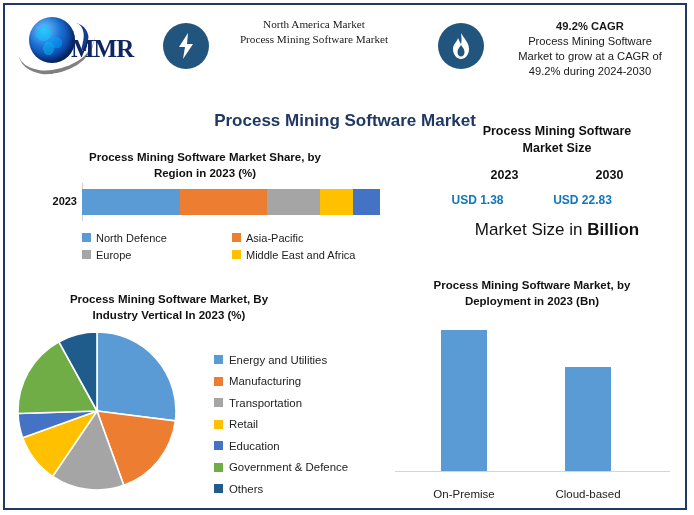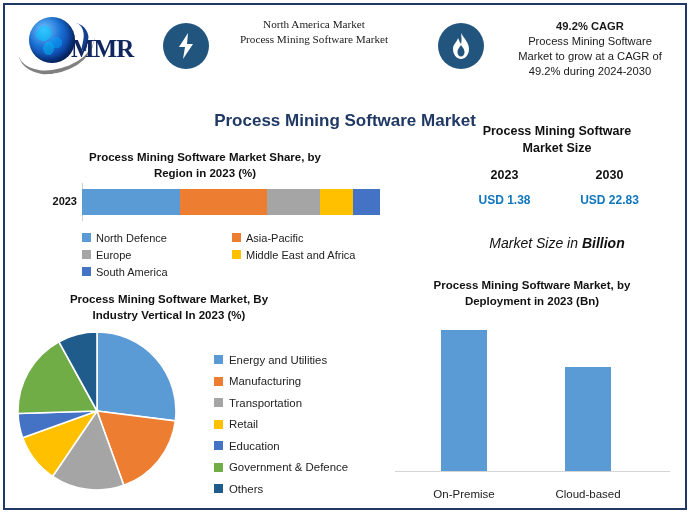--- a/index.html
+++ b/index.html
@@ -41,23 +41,23 @@
   #regionlegend{position:absolute;left:77px;top:224px;width:300px;
                 display:flex;flex-wrap:wrap;font-size:11px;color:#222;}
   #regionlegend .li{width:50%;display:flex;align-items:center;height:17px;}
   .sw{width:9px;height:9px;margin-right:5px;flex:0 0 auto;}
 
   
   #msize{position:absolute;left:420px;top:118px;width:264px;text-align:center;}
   #msize .t{font-size:12.5px;font-weight:bold;color:#111;line-height:17px;}
   #msize .yrs{display:flex;justify-content:center;margin-top:11px;}
   #msize .yrs div{width:105px;font-size:12.5px;font-weight:bold;color:#111;}
-  #msize .vals{display:flex;justify-content:center;margin-top:11px;}
+  #msize .vals{display:flex;margin-top:11px;}
   #msize .vals div{width:105px;font-size:12px;font-weight:bold;color:#1076BC;}
-  #msize .foot{margin-top:28px;font-size:14px;color:#111;font-style:italic;}
+  #msize .foot{margin-top:13px;font-size:17px;color:#111;}
   #msize .foot b{font-weight:bold;}
 
   
   #pietitle{left:14px;top:286px;width:300px;}
   #pie{position:absolute;left:13px;top:327px;width:158px;height:158px;border-radius:50%;}
   #pieSlices{position:absolute;left:0;top:0;}
   #pielegend{position:absolute;left:181px;top:344px;font-size:11.4px;color:#222;}
   #pielegend .li{display:flex;align-items:center;height:21.5px;margin-left:28px;}
   #pielegend .sw{width:9px;height:9px;margin-right:6px;}
 
@@ -131,24 +131,20 @@
         <span class="sw" style="background: rgb(237, 125, 49);"></span>
         <span>Asia-Pacific</span>
       </div>
       <div class="li">
         <span class="sw" style="background: rgb(165, 165, 165);"></span>
         <span>Europe</span>
       </div>
       <div class="li">
         <span class="sw" style="background: rgb(255, 192, 0);"></span>
         <span>Middle East and Africa</span>
-      </div>
-      <div class="li">
-        <span class="sw" style="background: rgb(68, 114, 196);"></span>
-        <span>South America</span>
       </div>
     </div>
 
   <div id="msize">
     <div class="t">Process Mining Software</div>
     <div class="t">Market Size</div>
     <div class="yrs">
       <div>2023</div>
       <div>2030</div>
     </div>

